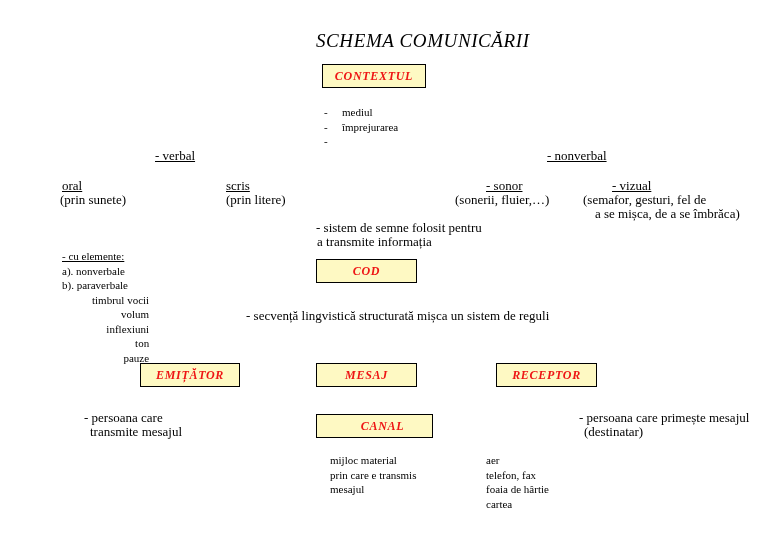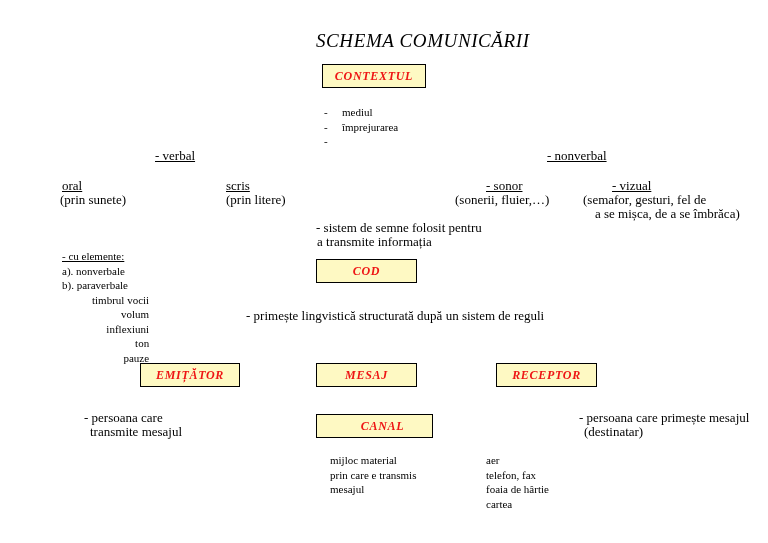--- a/index.html
+++ b/index.html
@@ -80,21 +80,21 @@
   <div class="row u">- cu elemente:</div>
   <div class="row">a). nonverbale</div>
   <div class="row">b). paraverbale</div>
   <div class="row indent">timbrul vocii</div>
   <div class="row indent">volum</div>
   <div class="row indent">inflexiuni</div>
   <div class="row indent">ton</div>
   <div class="row indent">pauze</div>
 </div>
 
-<div class="abs t" style="left:246px;top:309px;">- primește lingvistică structurată după un sistem de reguli</div>
+<div class="abs t" style="left:246px;top:309px;">- secvență lingvistică structurată mișca un sistem de reguli</div>
 
 <div class="box" style="left:140px;top:363px;width:98px;height:22px;">
   <span>EMIȚĂTOR</span>
 </div>
 <div class="box" style="left:316px;top:363px;width:99px;height:22px;">
   <span>MESAJ</span>
 </div>
 <div class="box" style="left:496px;top:363px;width:99px;height:22px;">
   <span>RECEPTOR</span>
 </div>

